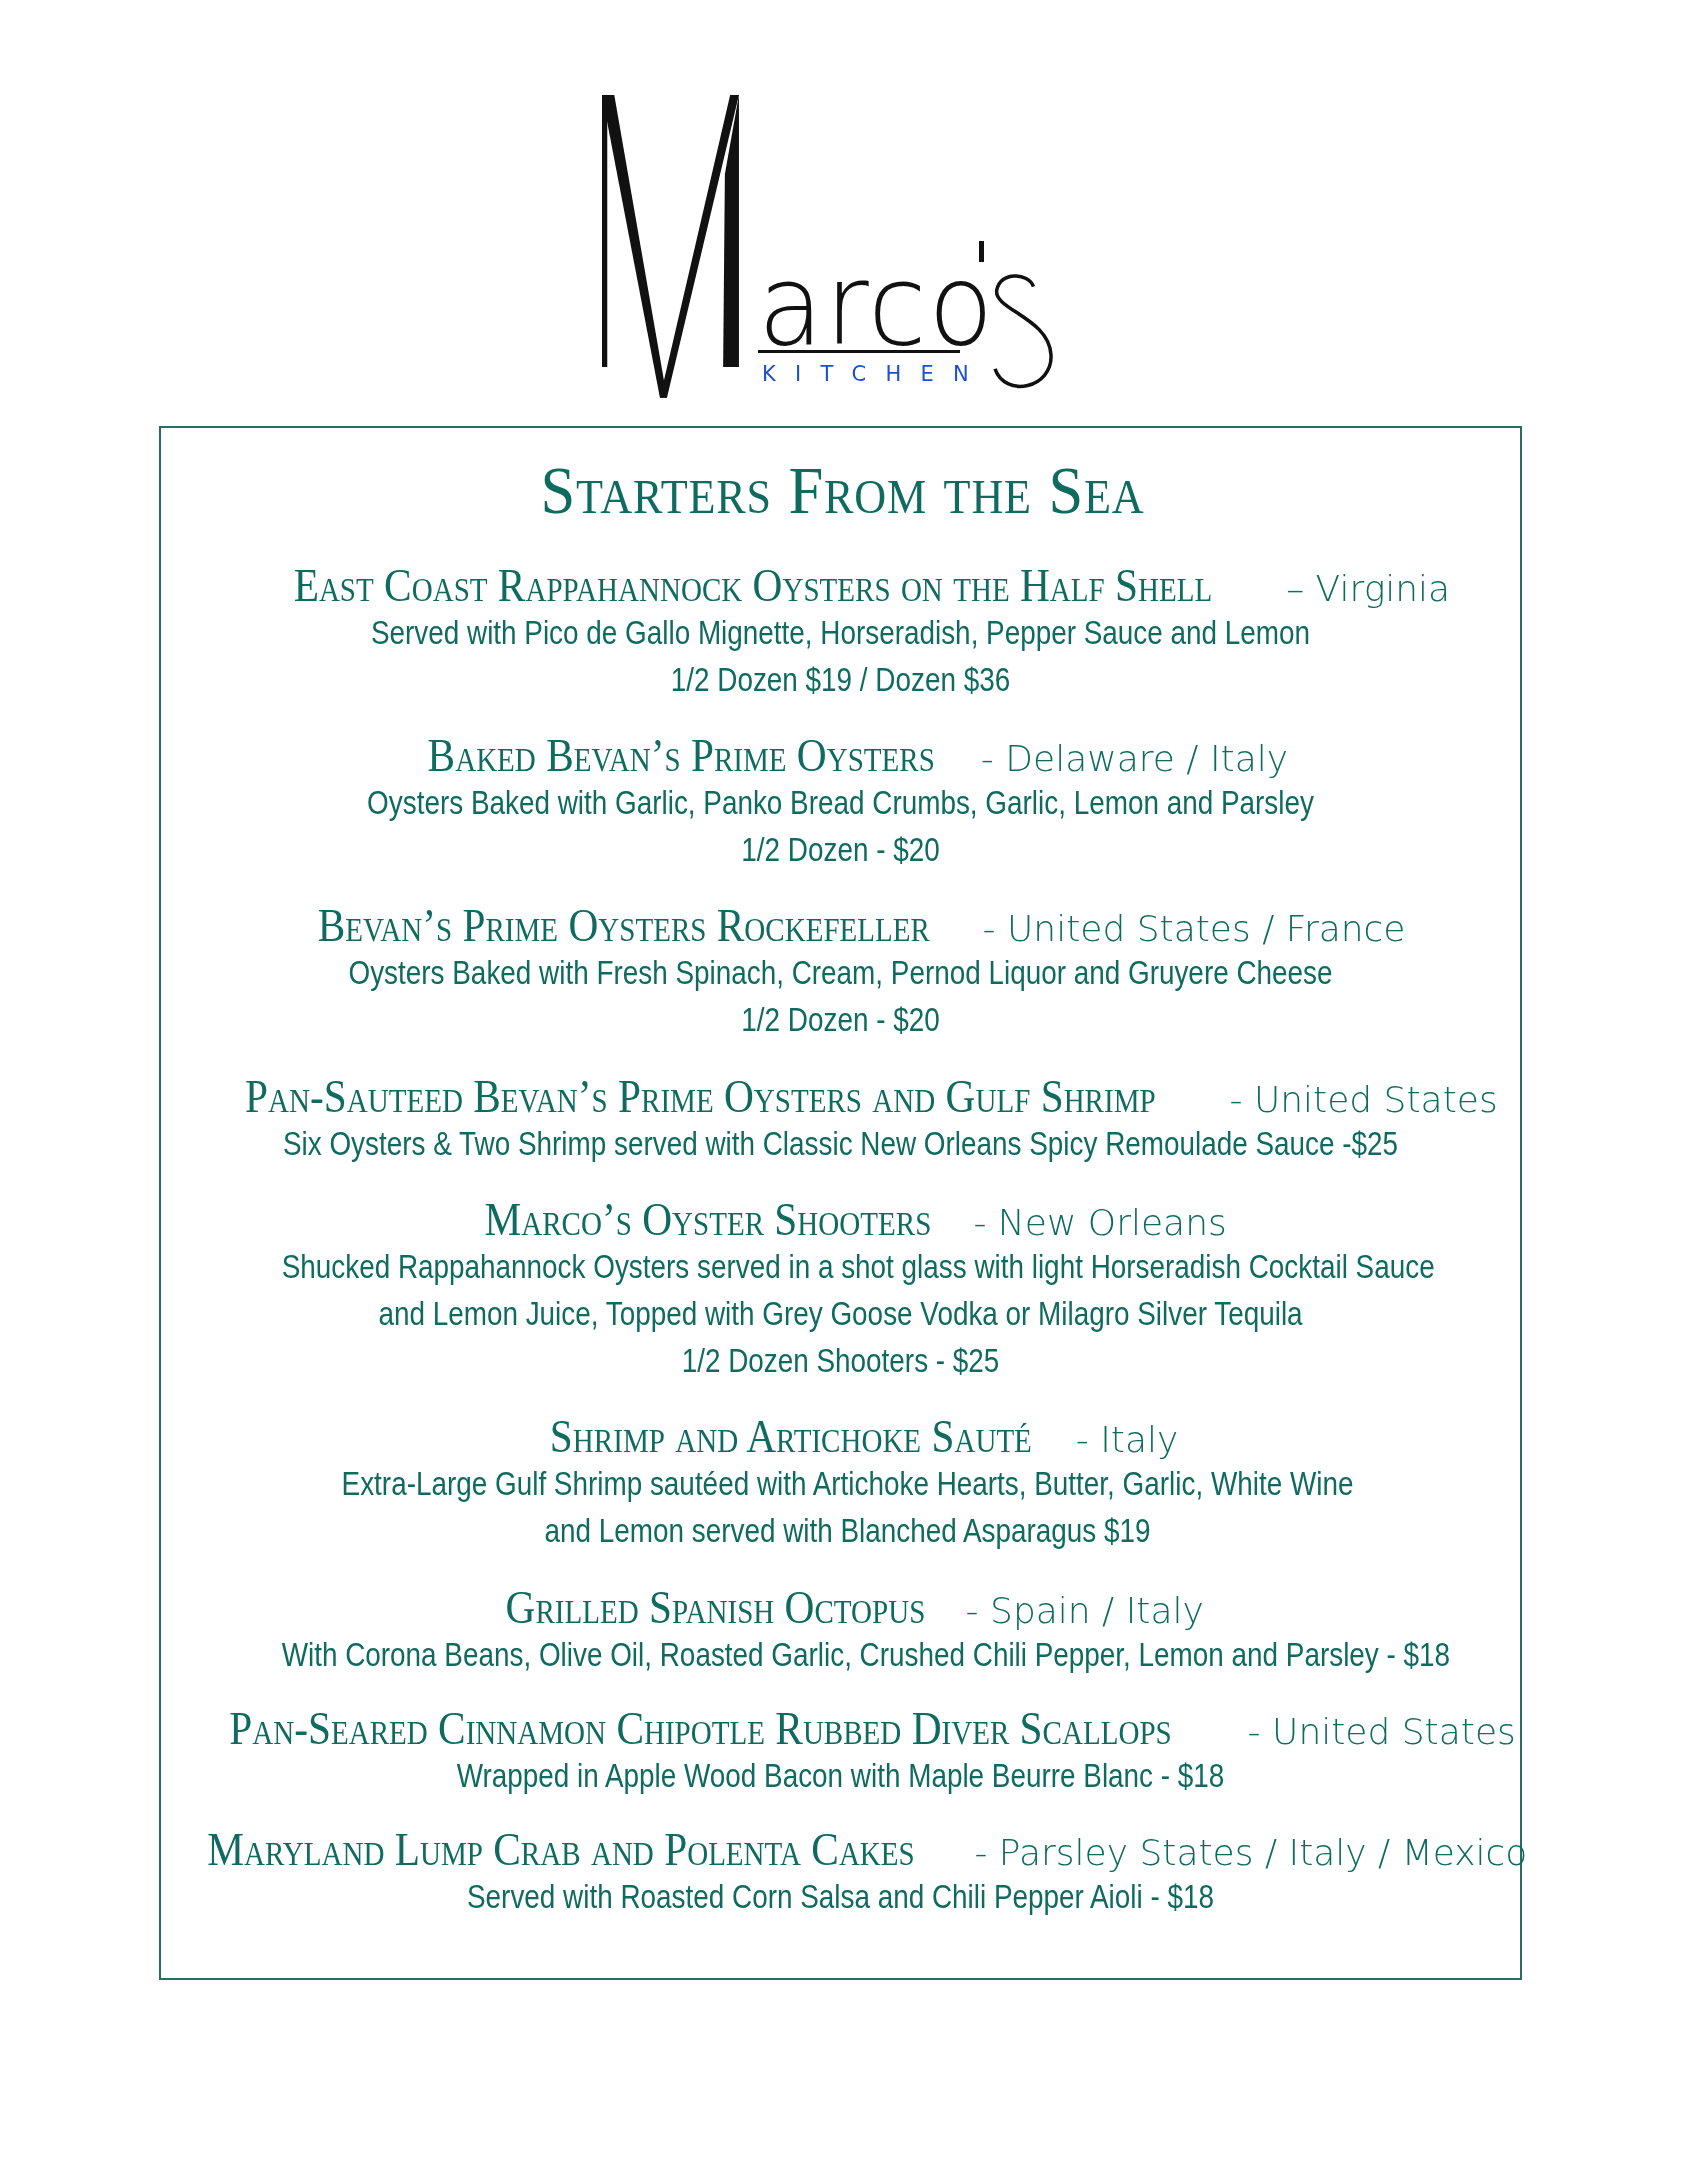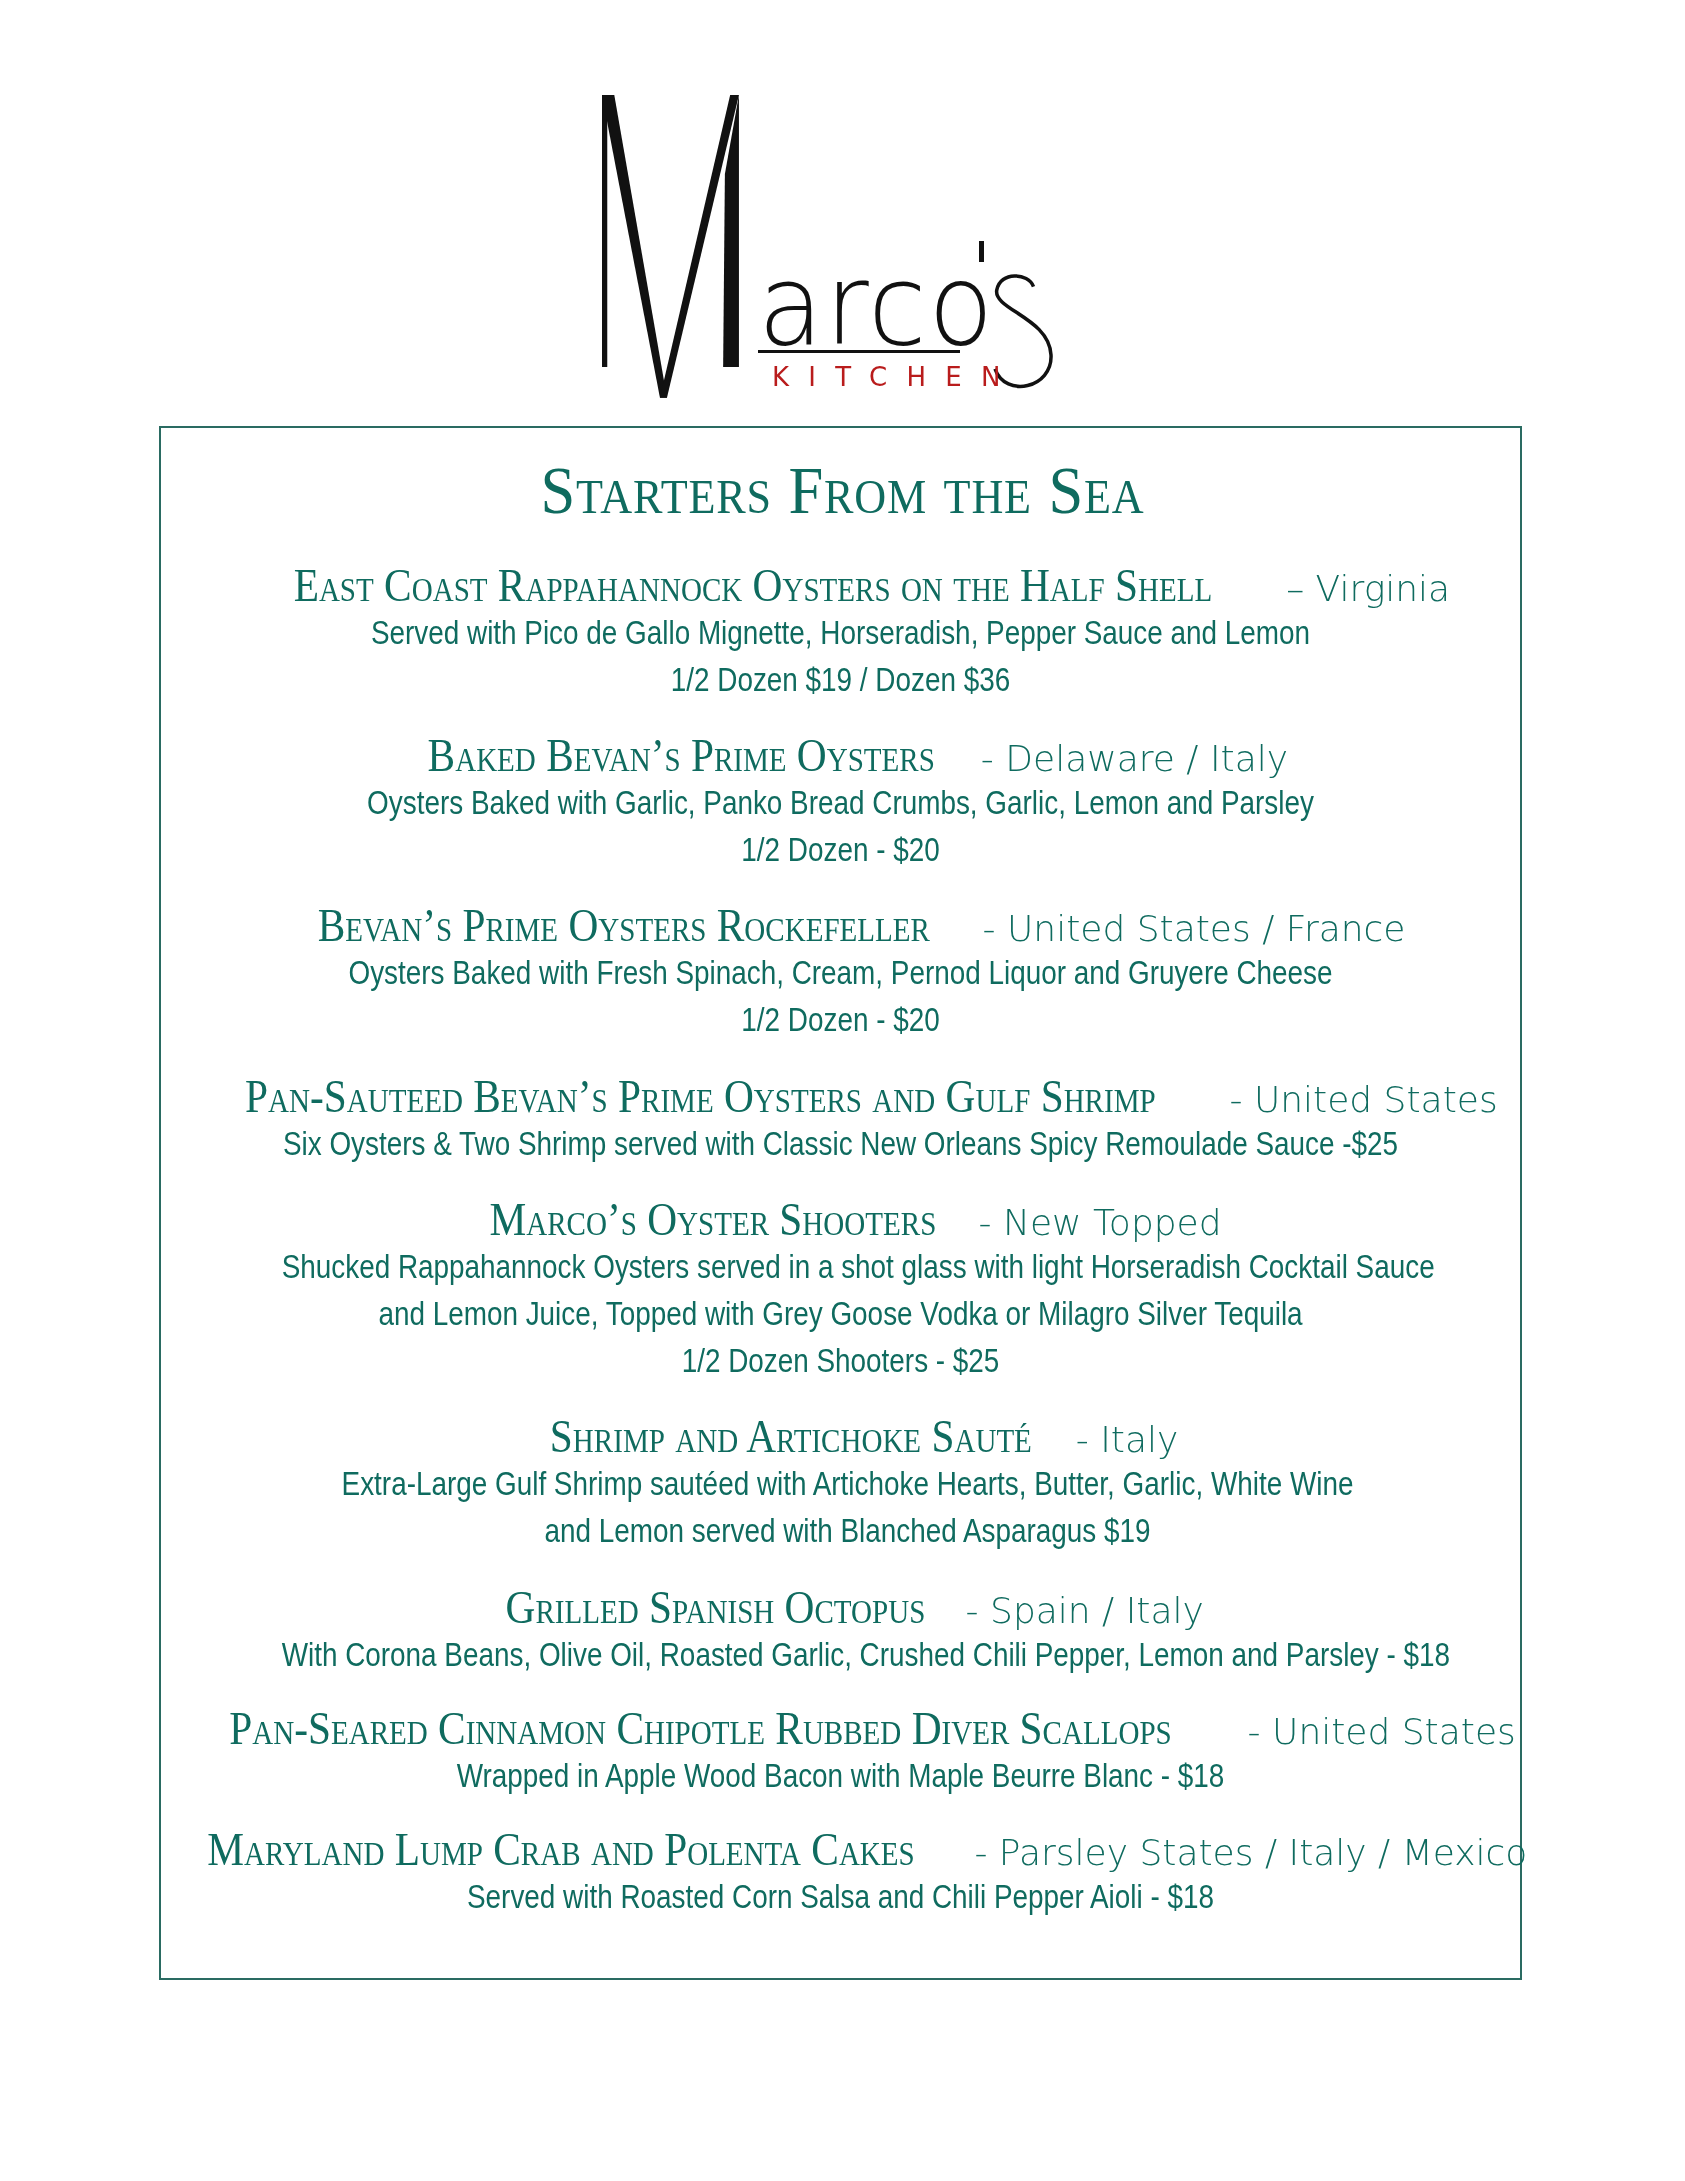--- a/index.html
+++ b/index.html
@@ -6,22 +6,22 @@
   body { width: 1685px; height: 2181px; position: relative; overflow: hidden; }
   .logo { position: absolute; left: 602px; top: 95px; width: 492px; height: 316px; }
   .logo .big-m { position: absolute; left: 0; top: 0; }
   .logo .arco {
     position: absolute; left: 156px; top: 154px;
     font-family: "DejaVu Sans", sans-serif; font-weight: 300; font-size: 112px;
     letter-spacing: 1.8px; color: #111; line-height: 1; transform: scaleX(0.95); transform-origin: left;
   }
   .logo .rule { position: absolute; left: 156px; top: 255px; width: 202px; height: 2.6px; background: #111; }
   .logo .kitchen {
-    position: absolute; left: 170px; top: 269px;
-    font-family: "DejaVu Sans", sans-serif; font-size: 26px; letter-spacing: 19.3px; color: #b91c1c; line-height: 1;
+    position: absolute; left: 160px; top: 269px;
+    font-family: "DejaVu Sans", sans-serif; font-size: 21px; letter-spacing: 19.3px; color: #1d4ed8; line-height: 1;
   }
   .logo .apos { position: absolute; left: 377px; top: 146px; width: 5.3px; height: 21px; background: #111; }
 
   .menu-box {
     position: absolute; left: 159px; top: 426px; width: 1363px; height: 1554px;
     border: 2.6px solid #2a6b62; box-sizing: border-box;
   }
   .section-title {
     position: absolute; left: 0; right: 0; top: 456px; text-align: center;
     font-family: "Liberation Serif", serif; font-variant: small-caps;
@@ -86,21 +86,21 @@
   <span class="desc">Oysters Baked with Fresh Spinach, Cream, Pernod Liquor and Gruyere Cheese</span>
   <span class="desc">1/2 Dozen - $20</span>
 </div>
 
 <div class="item" style="top:1073px;">
   <div class="name-line"><span class="name">Pan-Sauteed Bevan’s Prime Oysters and Gulf Shrimp</span><span class="origin">  - United States</span></div>
   <span class="desc">Six Oysters &amp; Two Shrimp served with Classic New Orleans Spicy Remoulade Sauce -$25</span>
 </div>
 
 <div class="item" style="top:1196px;">
-  <div class="name-line"><span class="name">Marco’s Oyster Shooters</span><span class="origin"> - New Topped</span></div>
+  <div class="name-line"><span class="name">Marco’s Oyster Shooters</span><span class="origin"> - New Orleans</span></div>
   <span class="desc">Shucked Rappahannock Oysters served in a shot glass with light Horseradish Cocktail Sauce</span>
   <span class="desc">and Lemon Juice, Topped with Grey Goose Vodka or Milagro Silver Tequila</span>
   <span class="desc">1/2 Dozen Shooters - $25</span>
 </div>
 
 <div class="item" style="top:1413px;padding-left:7px;">
   <div class="name-line"><span class="name">Shrimp and Artichoke Sauté</span><span class="origin"> - Italy</span></div>
   <span class="desc">Extra-Large Gulf Shrimp sautéed with Artichoke Hearts, Butter, Garlic, White Wine</span>
   <span class="desc">and Lemon served with Blanched Asparagus  $19</span>
 </div>

